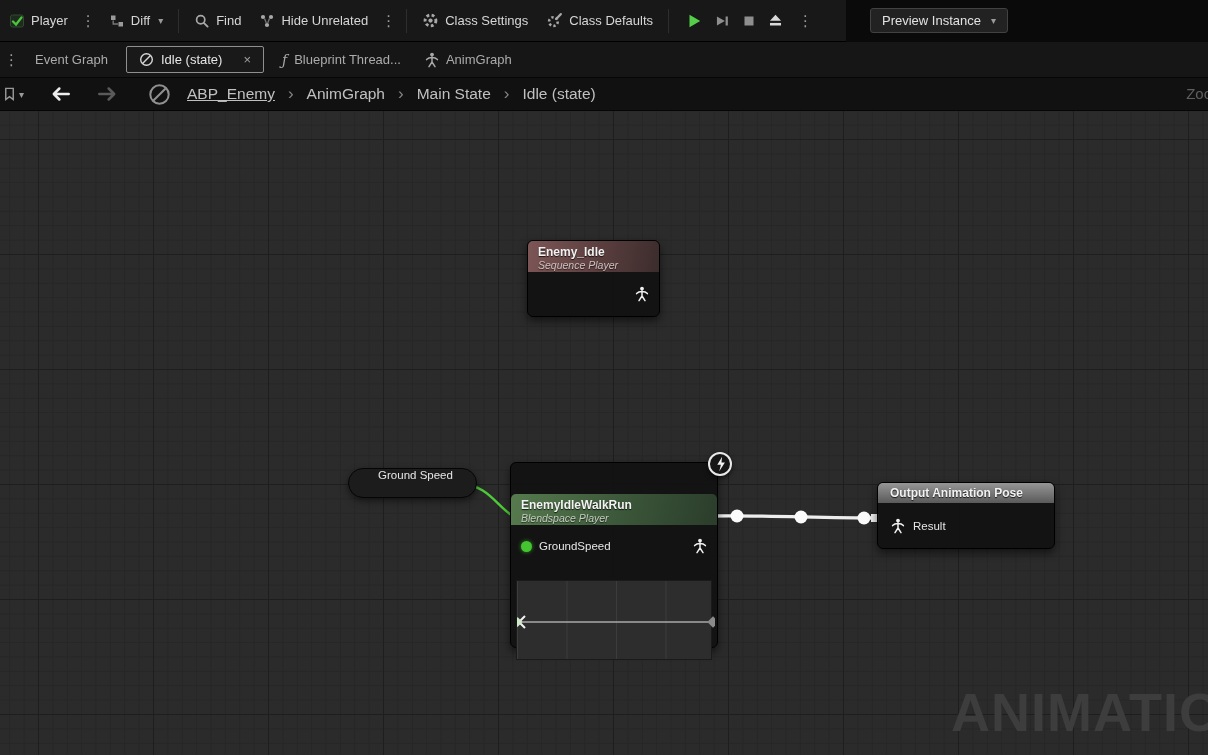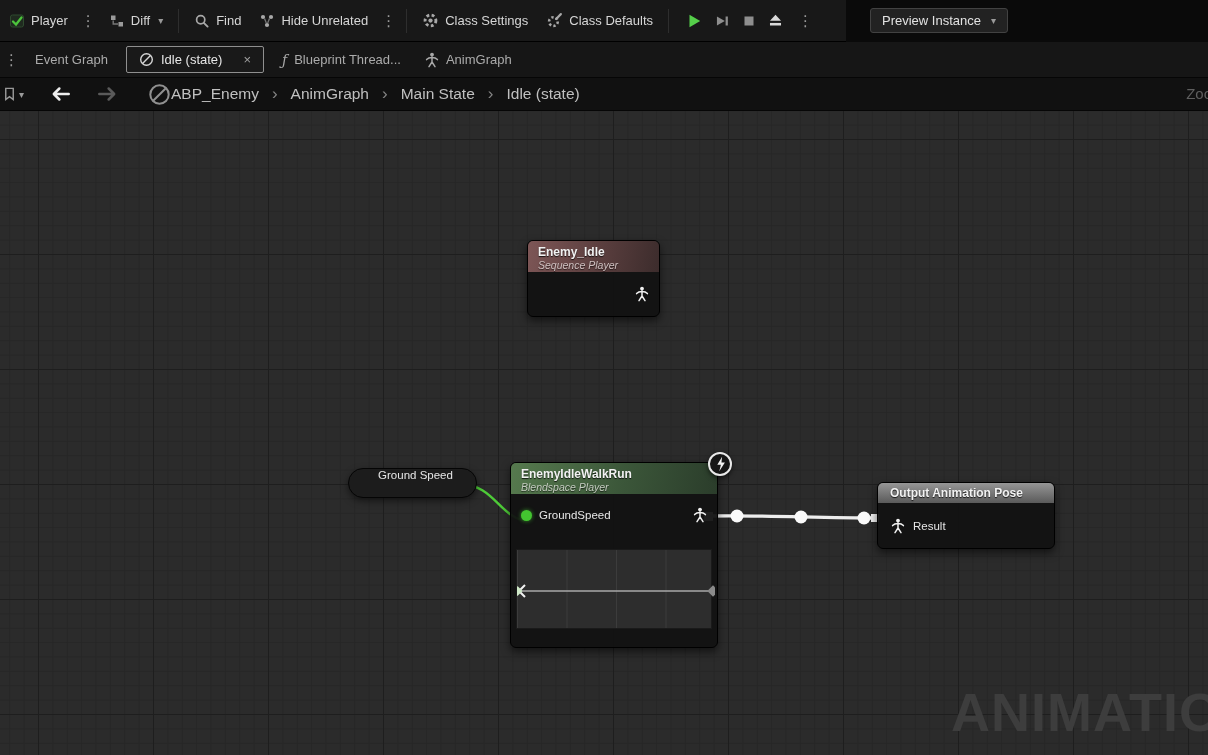--- a/index.html
+++ b/index.html
@@ -40,21 +40,21 @@
       linear-gradient(#262626 1px, transparent 1px),
       linear-gradient(90deg,#262626 1px, transparent 1px);
     background-size:115px 115px,115px 115px,14.375px 14.375px,14.375px 14.375px;
     background-position:38px 28px,38px 28px,38px 28px,38px 28px; }
   .watermark { position:absolute; right:-14px; bottom:12px; font-size:54px; font-weight:800; letter-spacing:1px; color:#3d3d3d; }
   .wires { position:absolute; left:0; top:0; pointer-events:none; }
 
   .node { position:absolute; background:rgba(18,18,18,.95); border:1px solid #000; border-radius:6px; box-shadow:0 4px 9px rgba(0,0,0,.55); }
   .node-hdr { padding:4px 10px 1px 10px; border-radius:5px 5px 0 0; }
   .hdr-red   { background:linear-gradient(100deg,#7d5656 0%,#5a3e3e 55%,#3c2c2c 100%); }
-  .hdr-green { background:linear-gradient(100deg,#567a4e 0%,#3b5639 55%,#2b3d2b 100%); }
+  .hdr-green { background:linear-gradient(100deg,#567a4e 0%,#3b5639 55%,#2b3d2b 100%);margin-top:31px; }
   .hdr-gray  { background:linear-gradient(#969696,#5a5a5a); padding:3px 12px; }
   .node-title { font-size:12px; font-weight:bold; color:#f2f2f2; text-shadow:0 1px 1px rgba(0,0,0,.8); }
   .node-sub { font-size:10.5px; font-style:italic; color:#c4cdc0; text-shadow:0 1px 1px rgba(0,0,0,.6); }
   .hdr-red .node-sub { color:#cfc0c0; }
   .pin-row { display:flex; align-items:center; gap:7px; padding:0 10px; }
   .pin-dot { width:11px; height:11px; border-radius:50%; background:#43c430; box-shadow:0 0 4px rgba(67,196,48,.7); }
   .pin-label { font-size:11.5px; color:#e6e6e6; }
   .spacer { flex:1; }
 
   .pill-node { position:absolute; height:30px; background:#1c1c1c; border:1px solid #050505; border-radius:15px; display:flex; align-items:center; padding:0 9px 0 15px; gap:9px; box-shadow:0 3px 7px rgba(0,0,0,.5);flex-direction:column; }
@@ -193,21 +193,21 @@
   </div>
   <div class="nav-arrow" style="margin-left:8px;">
     <svg width="22" height="18" viewBox="0 0 20 16">
         <path d="M3 8 H16 M11.5 3 L16.5 8 L11.5 13" fill="none" stroke="#5a5a5a" stroke-width="2.3" stroke-linecap="round" stroke-linejoin="round"></path>
       </svg>
   </div>
   <svg width="23" height="23" viewBox="0 0 16 16" style="margin-left:22px;">
       <circle cx="8" cy="8" r="6.4" fill="none" stroke="#909090" stroke-width="1.4"></circle>
       <line x1="3.6" y1="12.4" x2="12.4" y2="3.6" stroke="#909090" stroke-width="1.4"></line>
     </svg>
-  <span class="crumb-txt" style="">ABP_Enemy</span>
+  <span class="crumb-txt" style="margin-left:16px;text-decoration:underline;">ABP_Enemy</span>
   <span class="crumb-sep">›</span>
   <span class="crumb-txt">AnimGraph</span>
   <span class="crumb-sep">›</span>
   <span class="crumb-txt">Main State</span>
   <span class="crumb-sep">›</span>
   <span class="crumb-txt">Idle (state)</span>
   <span class="zoom-label">Zoo</span>
 </div>
 
 <div class="canvas">

